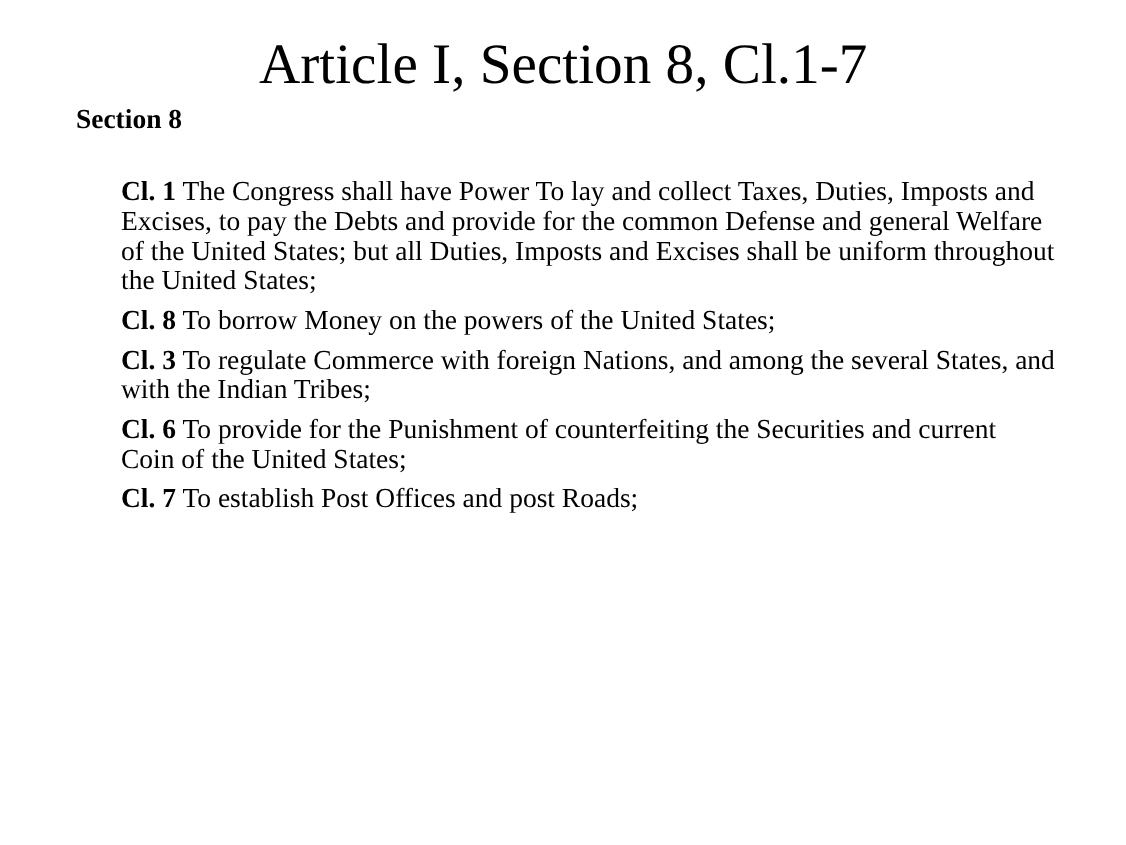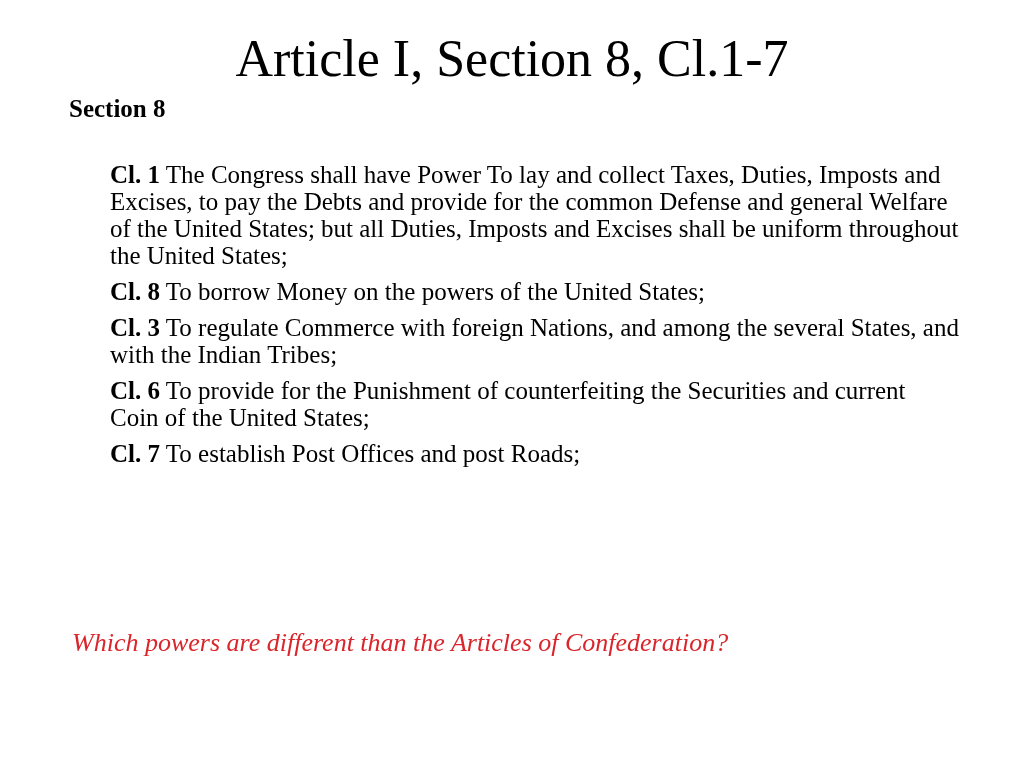--- a/index.html
+++ b/index.html
@@ -70,15 +70,14 @@
   <div class="section-heading">Section 8</div>
 
   <div class="clause-list">
     <p class="clause"><span class="clause-label">Cl. 1</span> <span class="clause-text">The Congress shall have Power To lay and collect Taxes, Duties, Imposts and Excises, to pay the Debts and provide for the common Defense and general Welfare of the United States; but all Duties, Imposts and Excises shall be uniform throughout the United States;</span></p>
     <p class="clause"><span class="clause-label">Cl. 8</span> <span class="clause-text">To borrow Money on the powers of the United States;</span></p>
     <p class="clause"><span class="clause-label">Cl. 3</span> <span class="clause-text">To regulate Commerce with foreign Nations, and among the several States, and with the Indian Tribes;</span></p>
     <p class="clause"><span class="clause-label">Cl. 6</span> <span class="clause-text">To provide for the Punishment of counterfeiting the Securities and current Coin of the United States;</span></p>
     <p class="clause"><span class="clause-label">Cl. 7</span> <span class="clause-text">To establish Post Offices and post Roads;</span></p>
   </div>
 
-  <div class="question-text" style="color: rgb(217, 37, 43);">Which powers are different than the Articles of Confederation?</div>
 
 </div>
 
 </body></html>

